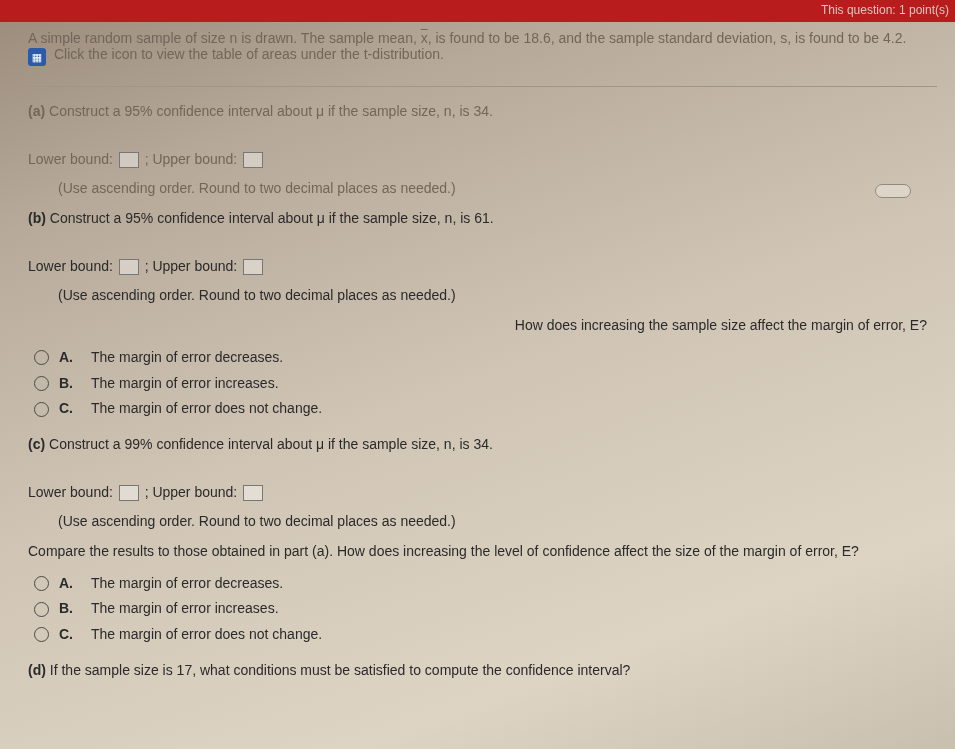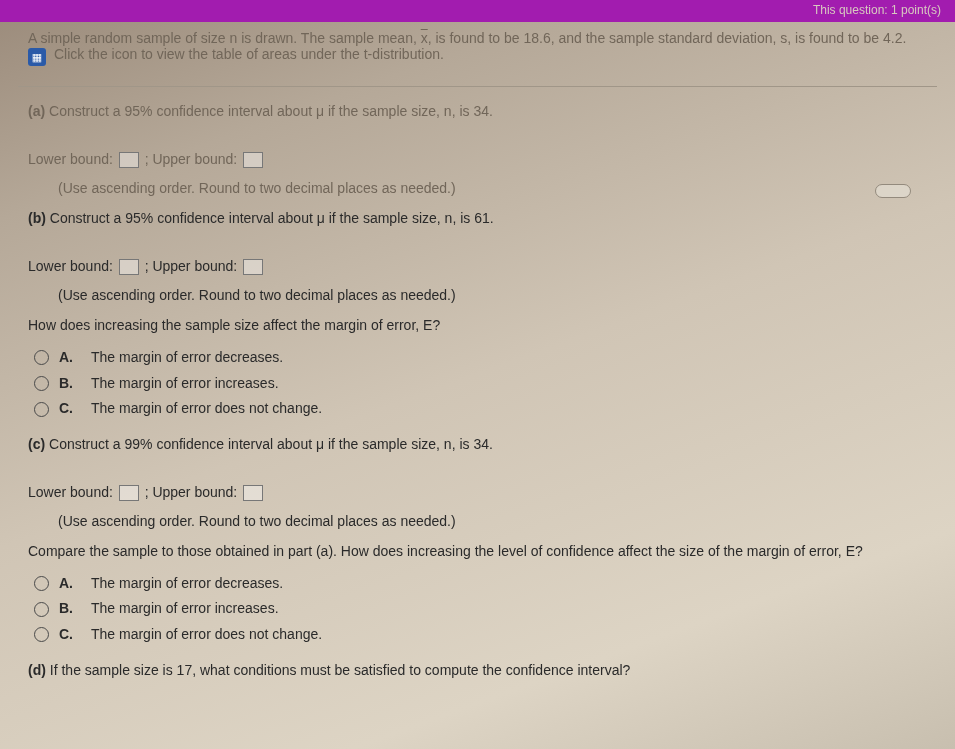--- a/index.html
+++ b/index.html
@@ -3,22 +3,22 @@
 <meta charset="utf-8">
 <style>
 * { margin:0; padding:0; box-sizing:border-box; }
 body {
   font-family: Arial, Helvetica, sans-serif;
   background: linear-gradient(160deg, #9a8a7a 0%, #b5a898 20%, #d0c5b5 50%, #ddd4c4 80%, #c8bfaf 100%);
   width:955px; height:749px; overflow:hidden;
   font-size:14px; color:#2a2a2a;
 }
 .topbar {
-  height:22px; background:#a21caf;
-  color:#d8c9c0; text-align:right; padding:3px 14px 0 0;
+  height:22px; background:#b91c1c;
+  color:#d8c9c0; text-align:right; padding:3px 6px 0 0;
   font-size:12px;
 }
 .prompt-area { padding:8px 12px 14px 28px; color:#6a5f55; }
 .prompt-row { display:flex; align-items:flex-start; gap:8px; }
 .table-icon {
   width:18px; height:18px; background:#2a5aa8; border-radius:3px;
   display:inline-flex; align-items:center; justify-content:center;
   color:#fff; font-size:11px; flex-shrink:0; margin-top:2px;
 }
 .divider {
@@ -93,21 +93,21 @@
     <span class="part-label">(b)</span>
     <span>Construct a 95% confidence interval about μ if the sample size, n, is 61.</span>
   </p>
   <p class="bounds-line">
     <span>Lower bound:</span>
     <span class="input-box"></span>
     <span>; Upper bound:</span>
     <span class="input-box"></span>
   </p>
   <p class="note">(Use ascending order. Round to two decimal places as needed.)</p>
-  <p style="margin-bottom:10px;">How does increasing the sample size affect the margin of error, E?</p>
+  <p style="margin-bottom:10px;text-align:right;">How does increasing the sample size affect the margin of error, E?</p>
 
   <div class="choice-row">
     <span class="radio"></span>
     <span class="choice-label">A.</span>
     <span>The margin of error decreases.</span>
   </div>
   <div class="choice-row">
     <span class="radio"></span>
     <span class="choice-label">B.</span>
     <span>The margin of error increases.</span>
@@ -122,21 +122,21 @@
     <span class="part-label">(c)</span>
     <span>Construct a 99% confidence interval about μ if the sample size, n, is 34.</span>
   </p>
   <p class="bounds-line">
     <span>Lower bound:</span>
     <span class="input-box"></span>
     <span>; Upper bound:</span>
     <span class="input-box"></span>
   </p>
   <p class="note">(Use ascending order. Round to two decimal places as needed.)</p>
-  <p style="margin-bottom:10px;">Compare the sample to those obtained in part (a). How does increasing the level of confidence affect the size of the margin of error, E?</p>
+  <p style="margin-bottom:10px;">Compare the results to those obtained in part (a). How does increasing the level of confidence affect the size of the margin of error, E?</p>
 
   <div class="choice-row">
     <span class="radio"></span>
     <span class="choice-label">A.</span>
     <span>The margin of error decreases.</span>
   </div>
   <div class="choice-row">
     <span class="radio"></span>
     <span class="choice-label">B.</span>
     <span>The margin of error increases.</span>

